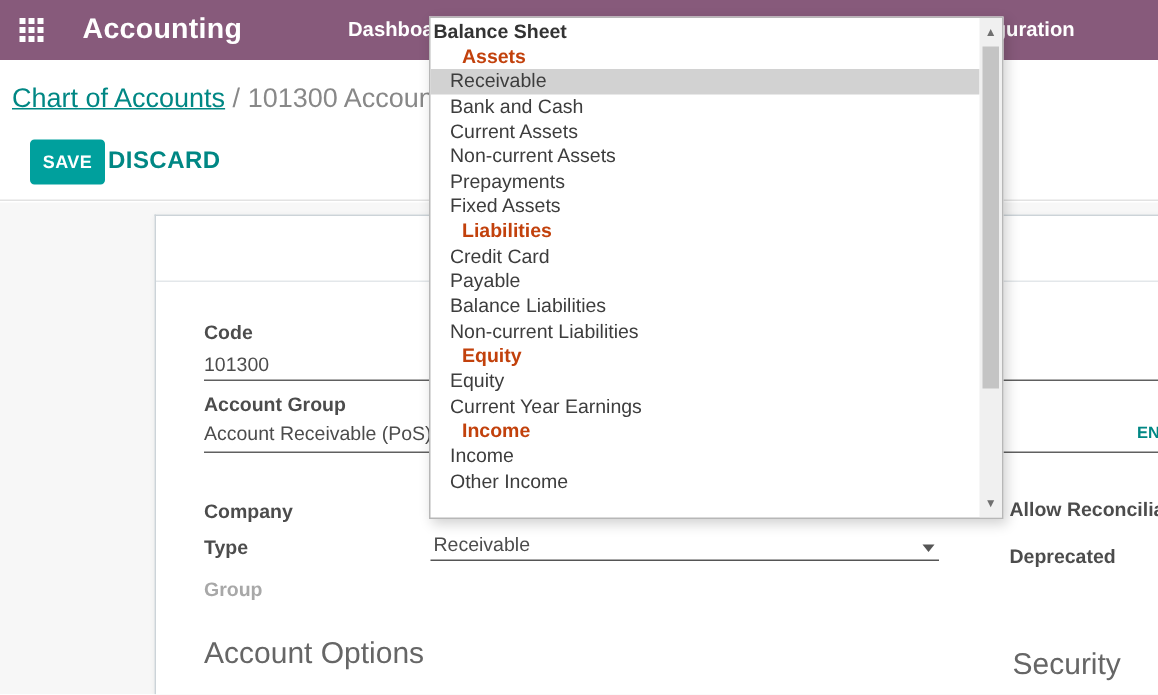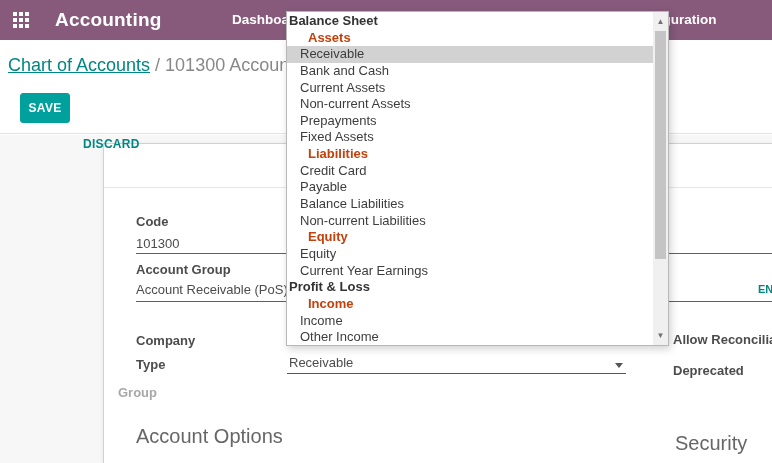--- a/index.html
+++ b/index.html
@@ -23,23 +23,23 @@
   .control-panel { position:absolute; left:0; top:40px; width:772px; height:94px;
                    background:#ffffff; border-bottom:1px solid #e2e2e2; z-index:5; }
   .breadcrumb { position:absolute; left:8px; top:15px; font-size:18px; white-space:nowrap; }
   .breadcrumb .bc-parent { color:#008784; cursor:pointer;text-decoration:underline; }
   .breadcrumb .bc-sep { color:#888888; }
   .breadcrumb .bc-current { color:#888888; }
   .btn-save { position:absolute; left:8px; top:53px; width:50px; height:30px;
               background:#00A09D; color:#ffffff; border:1px solid #00A09D; border-radius:3px;
               font-family:"Liberation Sans", sans-serif;
               font-size:12px; font-weight:bold; letter-spacing:0.3px; cursor:pointer;margin-left:12px; }
-  .btn-discard { position:absolute; left:77px; top:53px; height:30px; line-height:30px; padding:0 6px;
+  .btn-discard { position:absolute; left:66px; top:53px; height:30px; line-height:30px; padding:0 6px;
                  background:transparent; border:none; color:#008784; font-family:"Liberation Sans", sans-serif;
-                 font-size:12px; font-weight:bold; letter-spacing:0.3px; cursor:pointer;margin-top:36px; }
+                 font-size:16px; font-weight:bold; letter-spacing:0.3px; cursor:pointer; }
 
   
   .content { position:absolute; left:0; top:135px; width:772px; height:328px; background:#f7f7f7; }
   .sheet { position:absolute; left:103px; top:8px; width:700px; height:320px;
            background:#ffffff; border:1px solid #ccd3d8; border-right:none; border-bottom:none;
            box-shadow:0 1px 4px rgba(0,0,0,0.07); }
   .sheet-head { position:absolute; left:0; top:0; width:100%; height:44px; border-bottom:1px solid #e3e7ea; }
 
   .fld-label { position:absolute; font-size:13px; font-weight:bold; color:#4c4c4c; white-space:nowrap; }
   .fld-label.muted { color:#a8a8a8; }
@@ -53,21 +53,21 @@
   .lang-badge   { position:absolute; left:654px; top:139px; font-size:11px; font-weight:bold; color:#008784; cursor:pointer; }
 
   .company-label { left:32px; top:189px; }
   .type-label    { left:32px; top:213px; }
   .type-select   { position:absolute; left:183px; top:211px; width:339px; height:19px;
                    border-bottom:1px solid #555; cursor:pointer; }
   .type-select .fld-value { position:absolute; left:2px; top:0; }
   .select-caret { position:absolute; right:3px; top:8px; width:0; height:0;
                   border-left:4px solid transparent; border-right:4px solid transparent;
                   border-top:5px solid #555; }
-  .group-label  { left:14px; top:241px; }
+  .group-label  { left:32px; top:241px; }
 
   .section-title { position:absolute; font-size:20px; color:#666666; white-space:nowrap; }
   .opt-title { left:32px; top:281px; }
   .sec-title { left:571px; top:288px; }
 
   .recon-label { left:569px; top:188px; }
   .depr-label  { left:569px; top:219px; }
 
   
   .dropdown { position:absolute; left:286px; top:11px; width:383px; height:335px; background:#ffffff;
@@ -161,21 +161,20 @@
         <div class="dd-item option">Prepayments</div>
         <div class="dd-item option">Fixed Assets</div>
         <div class="dd-item subgroup">Liabilities</div>
         <div class="dd-item option">Credit Card</div>
         <div class="dd-item option">Payable</div>
         <div class="dd-item option">Balance Liabilities</div>
         <div class="dd-item option">Non-current Liabilities</div>
         <div class="dd-item subgroup">Equity</div>
         <div class="dd-item option">Equity</div>
         <div class="dd-item option">Current Year Earnings</div>
-        <div class="dd-item group">Profit &amp; Loss</div>
         <div class="dd-item subgroup">Income</div>
         <div class="dd-item option">Income</div>
         <div class="dd-item option">Other Income</div>
       </div>
     <div class="dd-scrollbar">
       <div class="dd-scroll-up">▲</div>
       <div class="dd-thumb"></div>
       <div class="dd-scroll-down">▼</div>
     </div>
   </div>

